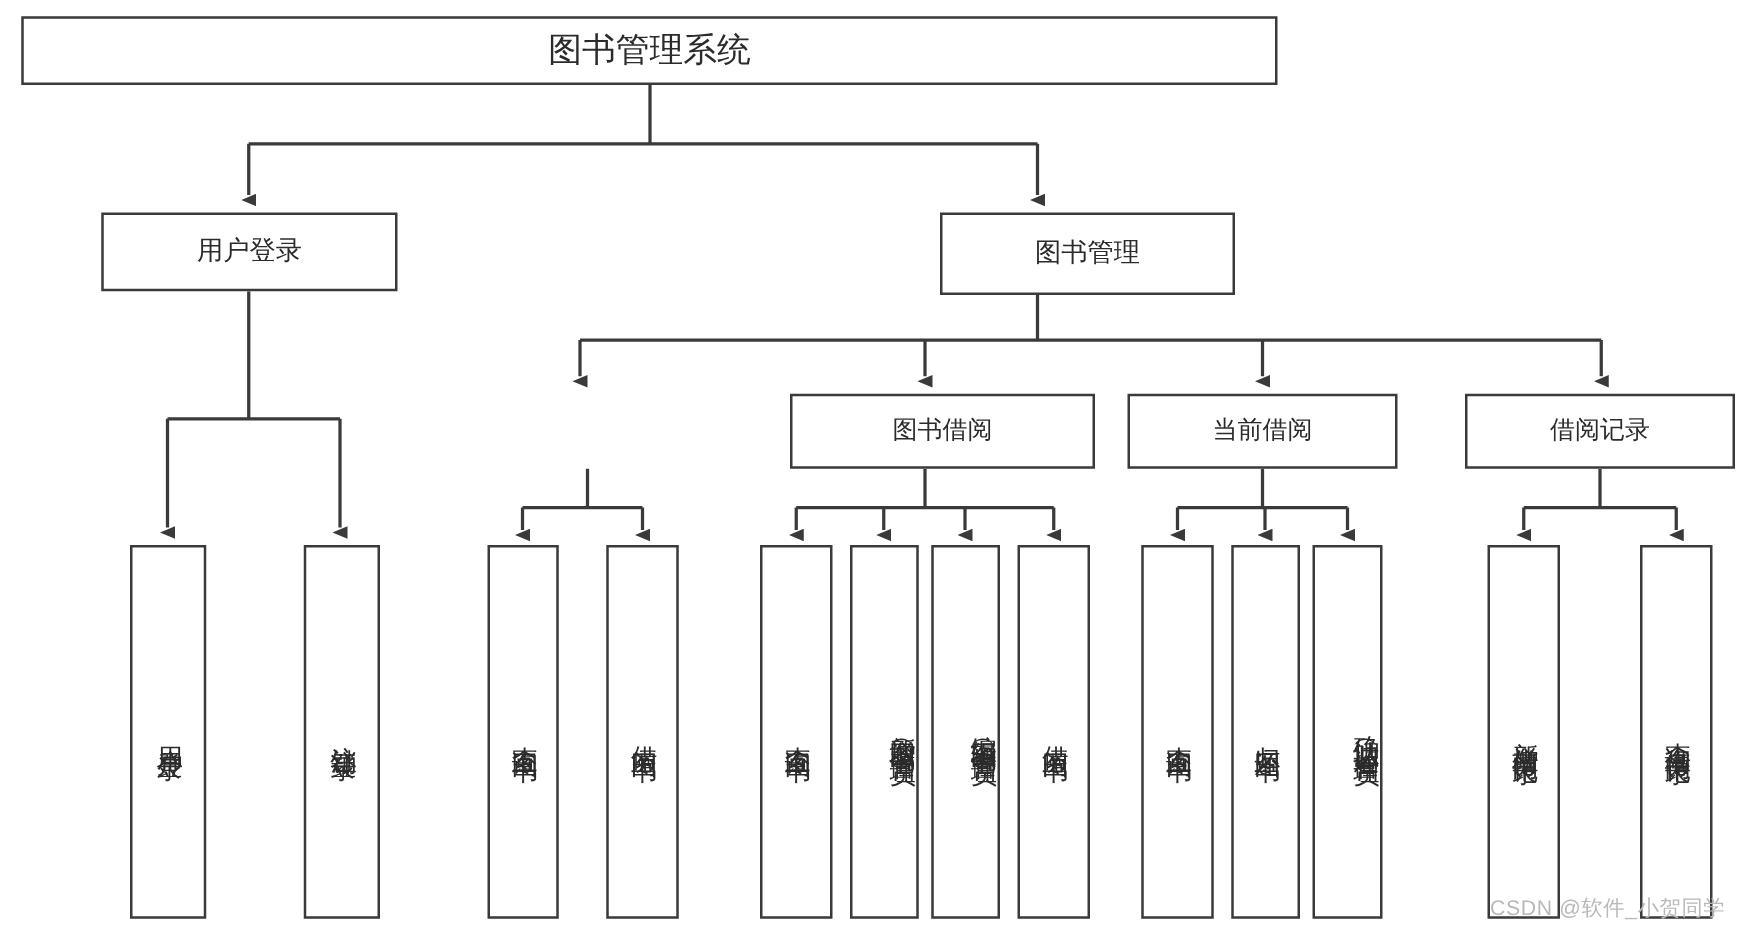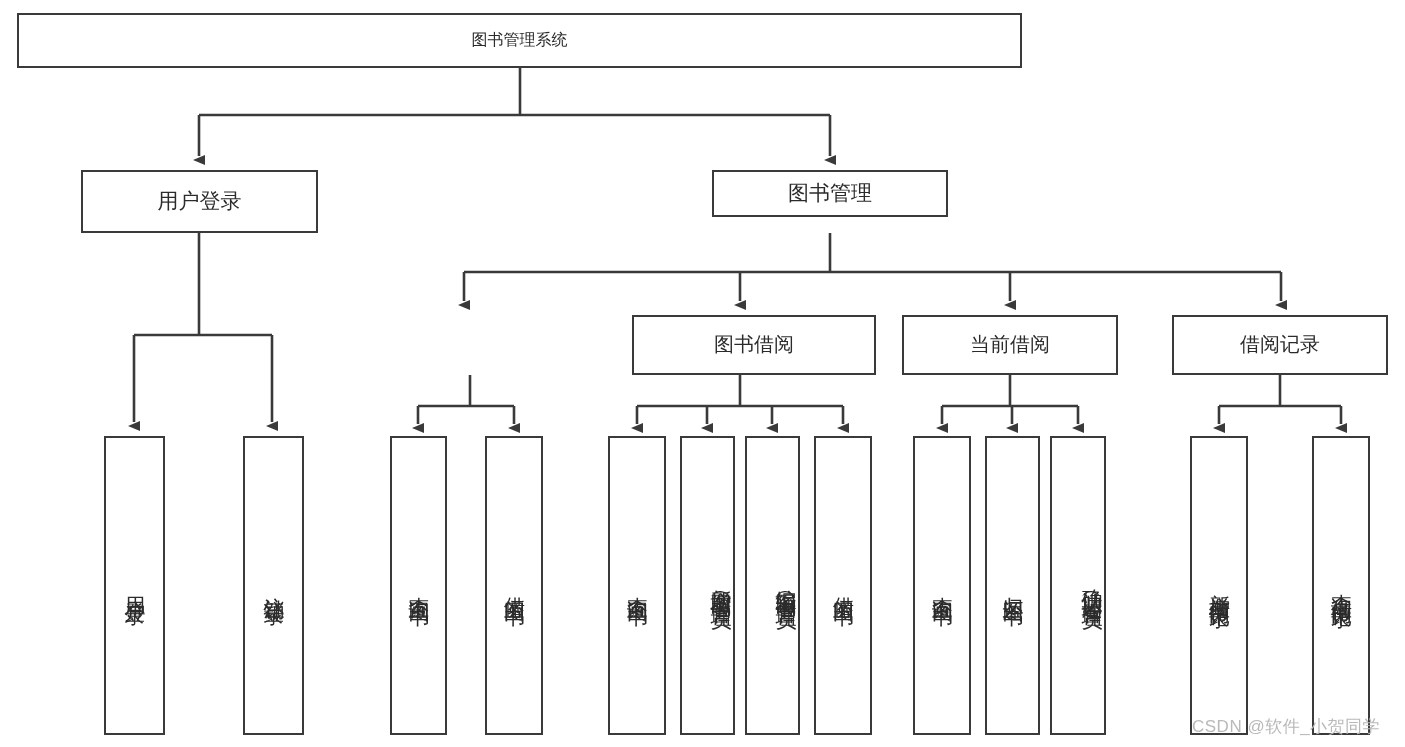--- a/index.html
+++ b/index.html
@@ -32,21 +32,21 @@
     border: 2.5px solid #3a3a3a;
     background: #ffffff;
     display: flex;
     align-items: center;
     justify-content: center;
     color: #2b2b2b;
     line-height: 1.18;
     text-align: center;
   }
   .node.root {
-    font-size: 16px;
+    font-size: 27px;
   }
   .node.level2 {
     font-size: 21px;
   }
   .node.level3 {
     font-size: 20px;
   }
   
   .node.leaf {
     writing-mode: vertical-rl;
@@ -125,21 +125,21 @@
     </g>
   </svg>
 
   <div class="node root" style="left:17px; top:13px; width:1005px; height:55px;">
     <span>图书管理系统</span>
   </div>
 
   <div class="node level2" style="left:81px; top:170px; width:237px; height:63px;">
     <span>用户登录</span>
   </div>
-  <div class="node level2" style="left:712px; top:170px; width:236px; height:47px;">
+  <div class="node level2" style="left:752px; top:170px; width:236px; height:66px;">
     <span>图书管理</span>
   </div>
 
   <div class="node level3" style="left:632px; top:315px; width:244px; height:60px;">
     <span>图书借阅</span>
   </div>
   <div class="node level3" style="left:1172px; top:315px; width:216px; height:60px;">
     <span>借阅记录</span>
   </div>
   <div class="node level3" style="left:902px; top:315px; width:216px; height:60px;">

